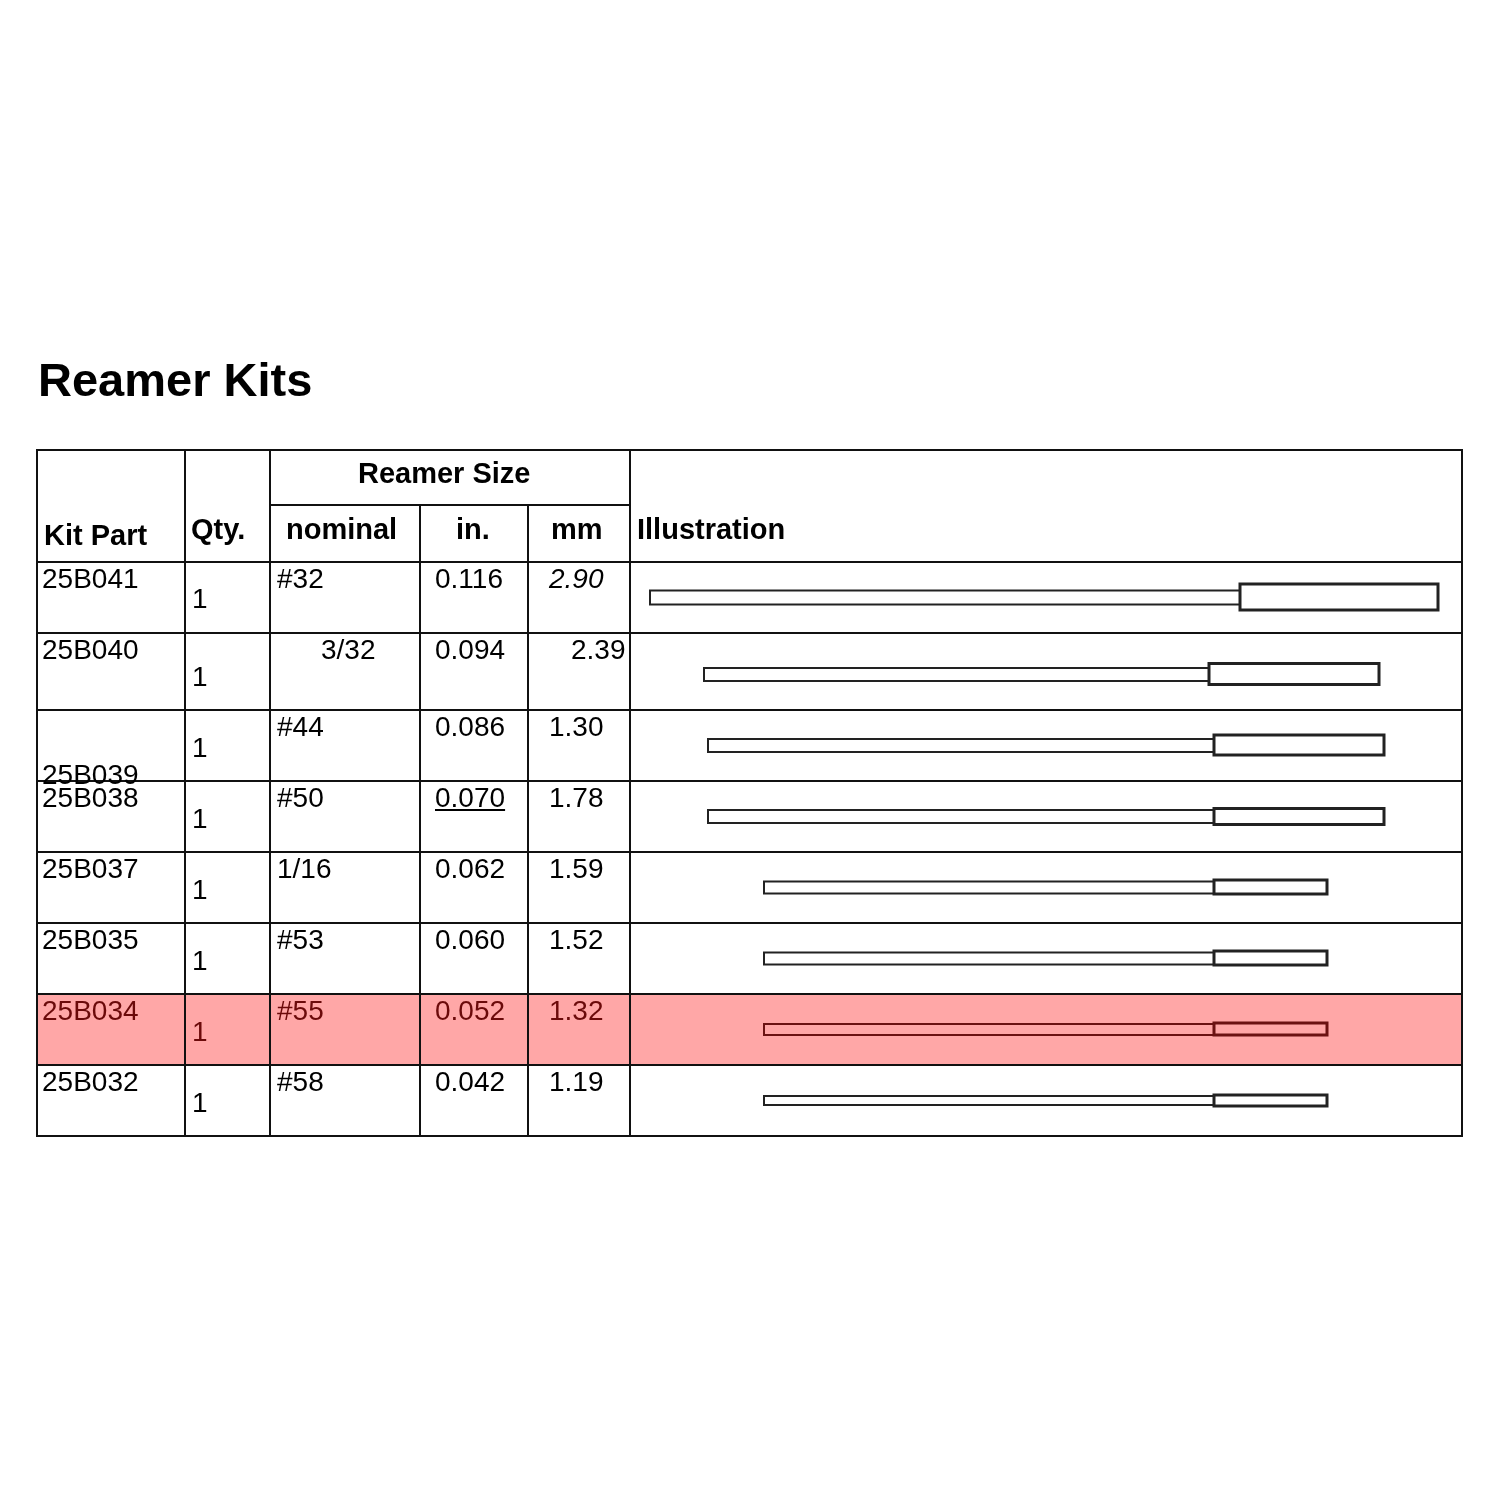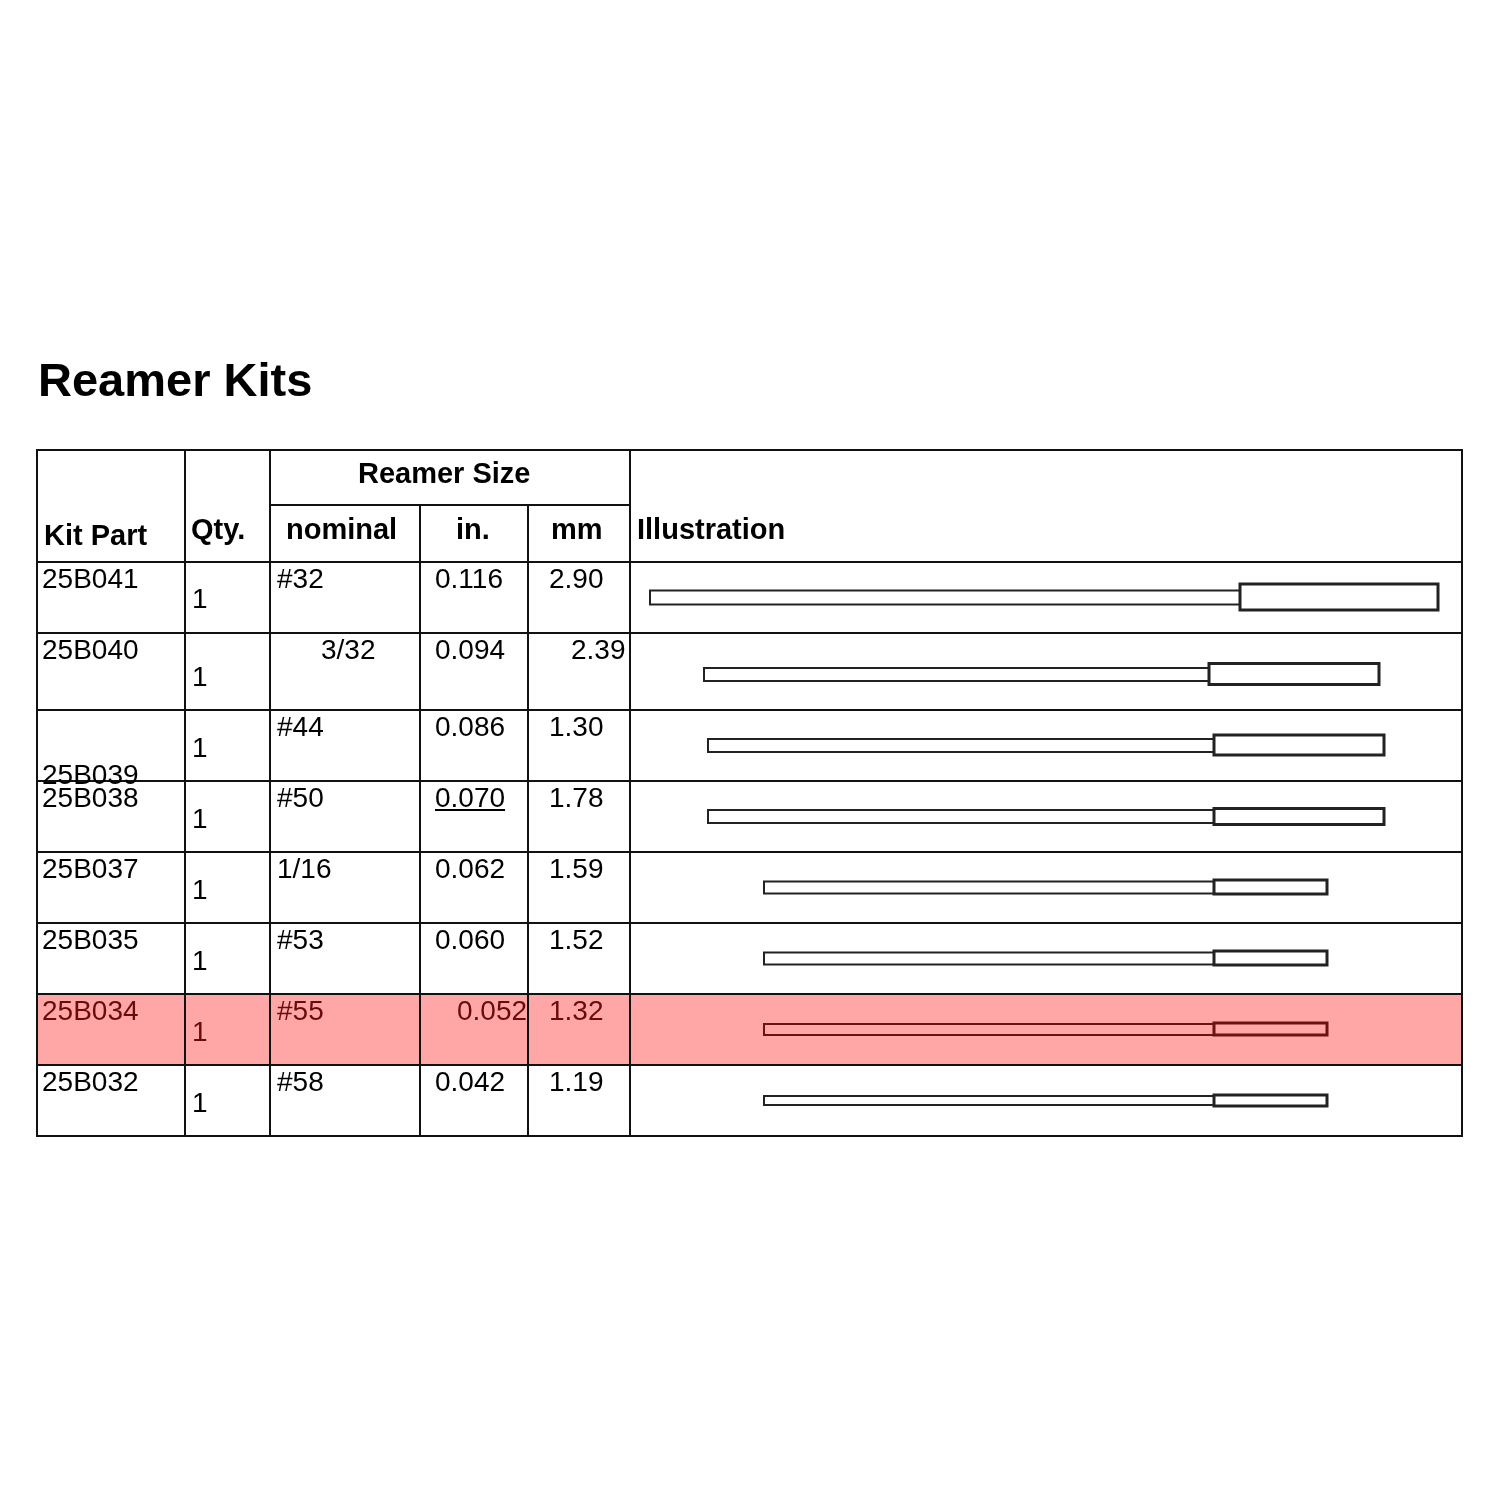--- a/index.html
+++ b/index.html
@@ -59,21 +59,21 @@
 <div class="hdr" style="left:286px; top:512px;">nominal</div>
 <div class="hdr" style="left:456px; top:512px;">in.</div>
 <div class="hdr" style="left:551px; top:512px;">mm</div>
 <div class="hdr" style="left:637px; top:512px;">Illustration</div>
 
 <div>
   <div class="cell" style="left:42px; top:563px;">25B041</div>
   <div class="cell" style="left:192px; top:583px;">1</div>
   <div class="cell" style="left:277px; top:563px;">#32</div>
   <div class="cell" style="left:435px; top:563px;">0.116</div>
-  <div class="cell" style="left:549px; top:563px;">2.90</div>
+  <div class="cell" style="left:549px; top:563px;font-style:italic;">2.90</div>
 </div>
 <div>
   <div class="cell" style="left:42px; top:634px;">25B040</div>
   <div class="cell" style="left:192px; top:661px;">1</div>
   <div class="cell" style="left:277px; top:634px;margin-left:44px;">3/32</div>
   <div class="cell" style="left:435px; top:634px;">0.094</div>
   <div class="cell" style="left:549px; top:634px;margin-left:22px;">2.39</div>
 </div>
 <div>
   <div class="cell" style="left:42px; top:711px;margin-top:48px;">25B039</div>
@@ -100,21 +100,21 @@
   <div class="cell" style="left:42px; top:924px;">25B035</div>
   <div class="cell" style="left:192px; top:945px;">1</div>
   <div class="cell" style="left:277px; top:924px;">#53</div>
   <div class="cell" style="left:435px; top:924px;">0.060</div>
   <div class="cell" style="left:549px; top:924px;">1.52</div>
 </div>
 <div class="row-hl">
   <div class="cell" style="left:42px; top:995px;">25B034</div>
   <div class="cell" style="left:192px; top:1016px;">1</div>
   <div class="cell" style="left:277px; top:995px;">#55</div>
-  <div class="cell" style="left:457px; top:995px;">0.052</div>
+  <div class="cell" style="left:435px; top:995px;">0.052</div>
   <div class="cell" style="left:549px; top:995px;">1.32</div>
 </div>
 <div>
   <div class="cell" style="left:42px; top:1066px;">25B032</div>
   <div class="cell" style="left:192px; top:1087px;">1</div>
   <div class="cell" style="left:277px; top:1066px;">#58</div>
   <div class="cell" style="left:435px; top:1066px;">0.042</div>
   <div class="cell" style="left:549px; top:1066px;">1.19</div>
 </div>
 

